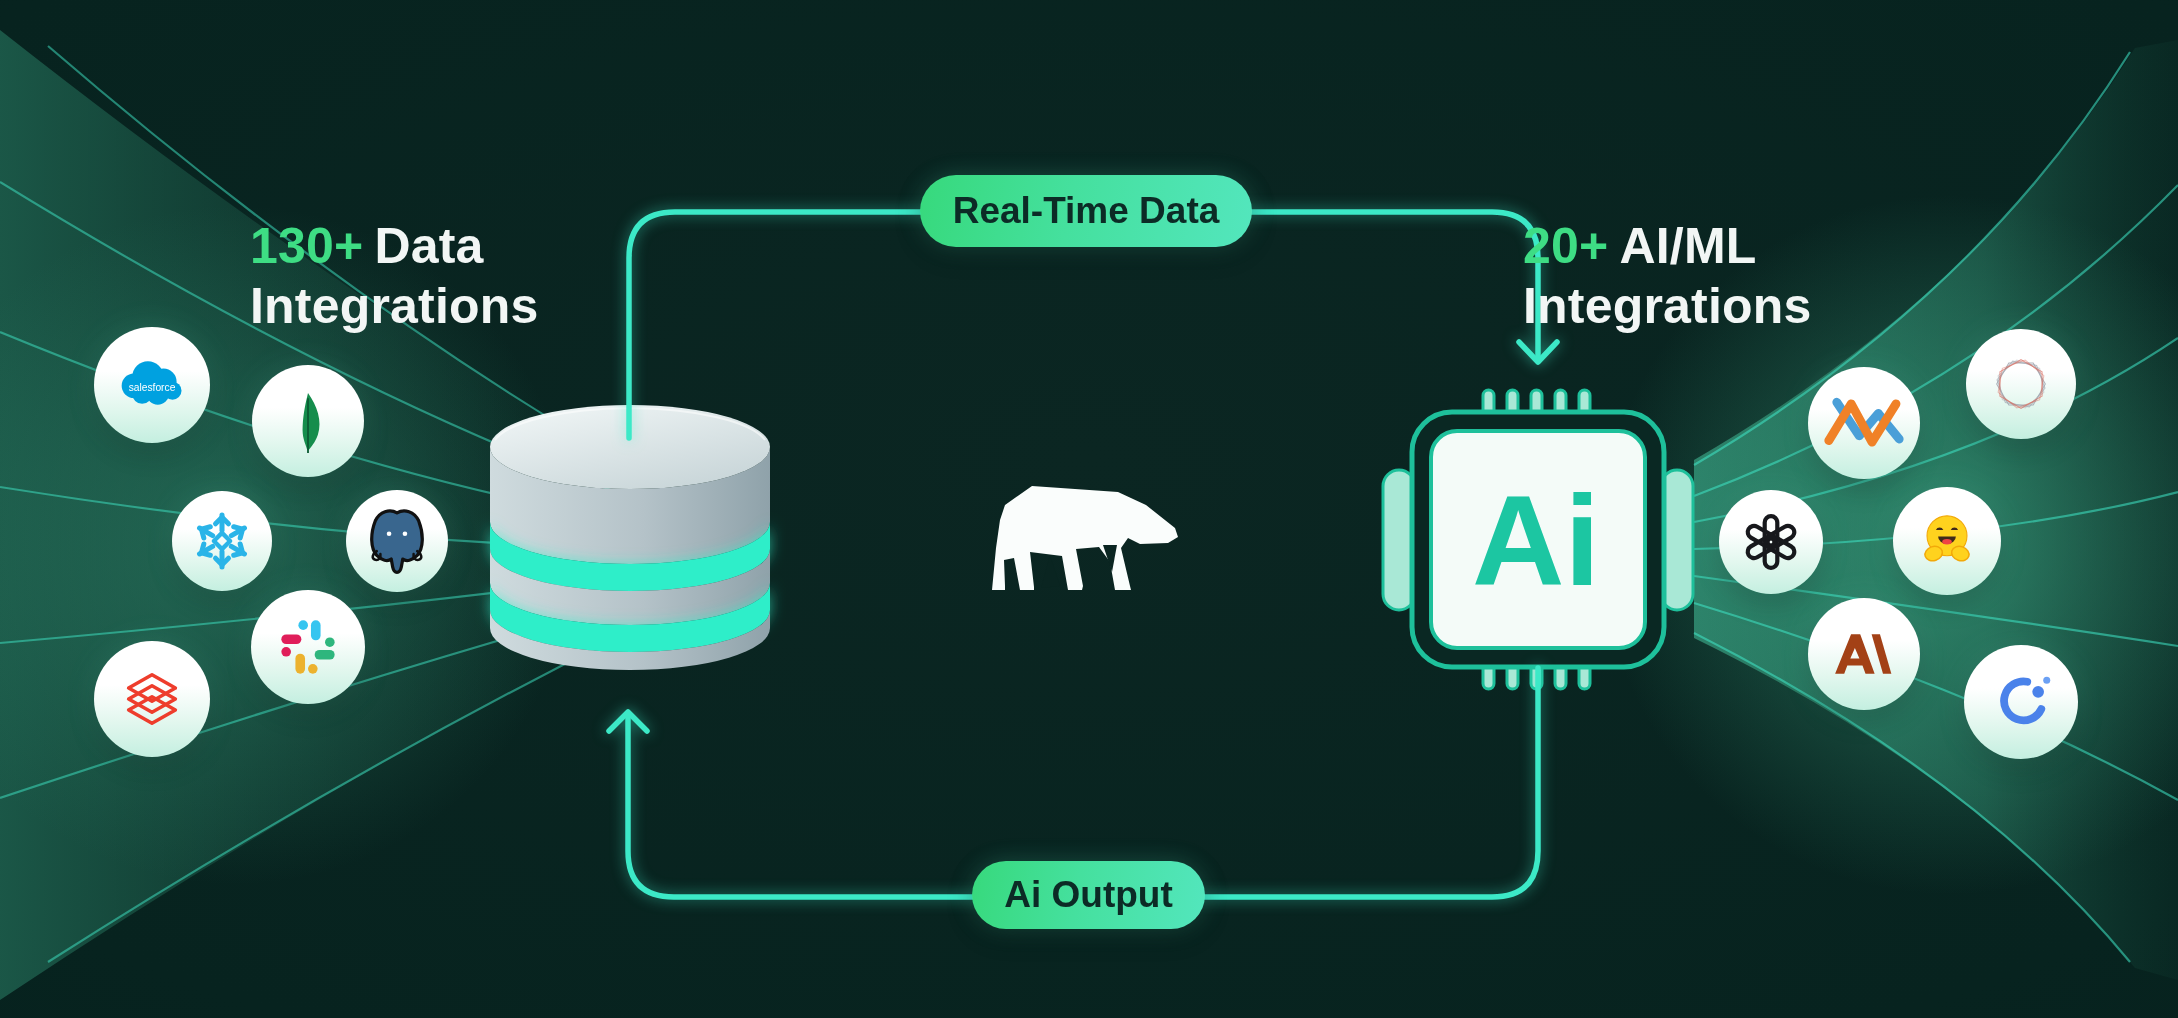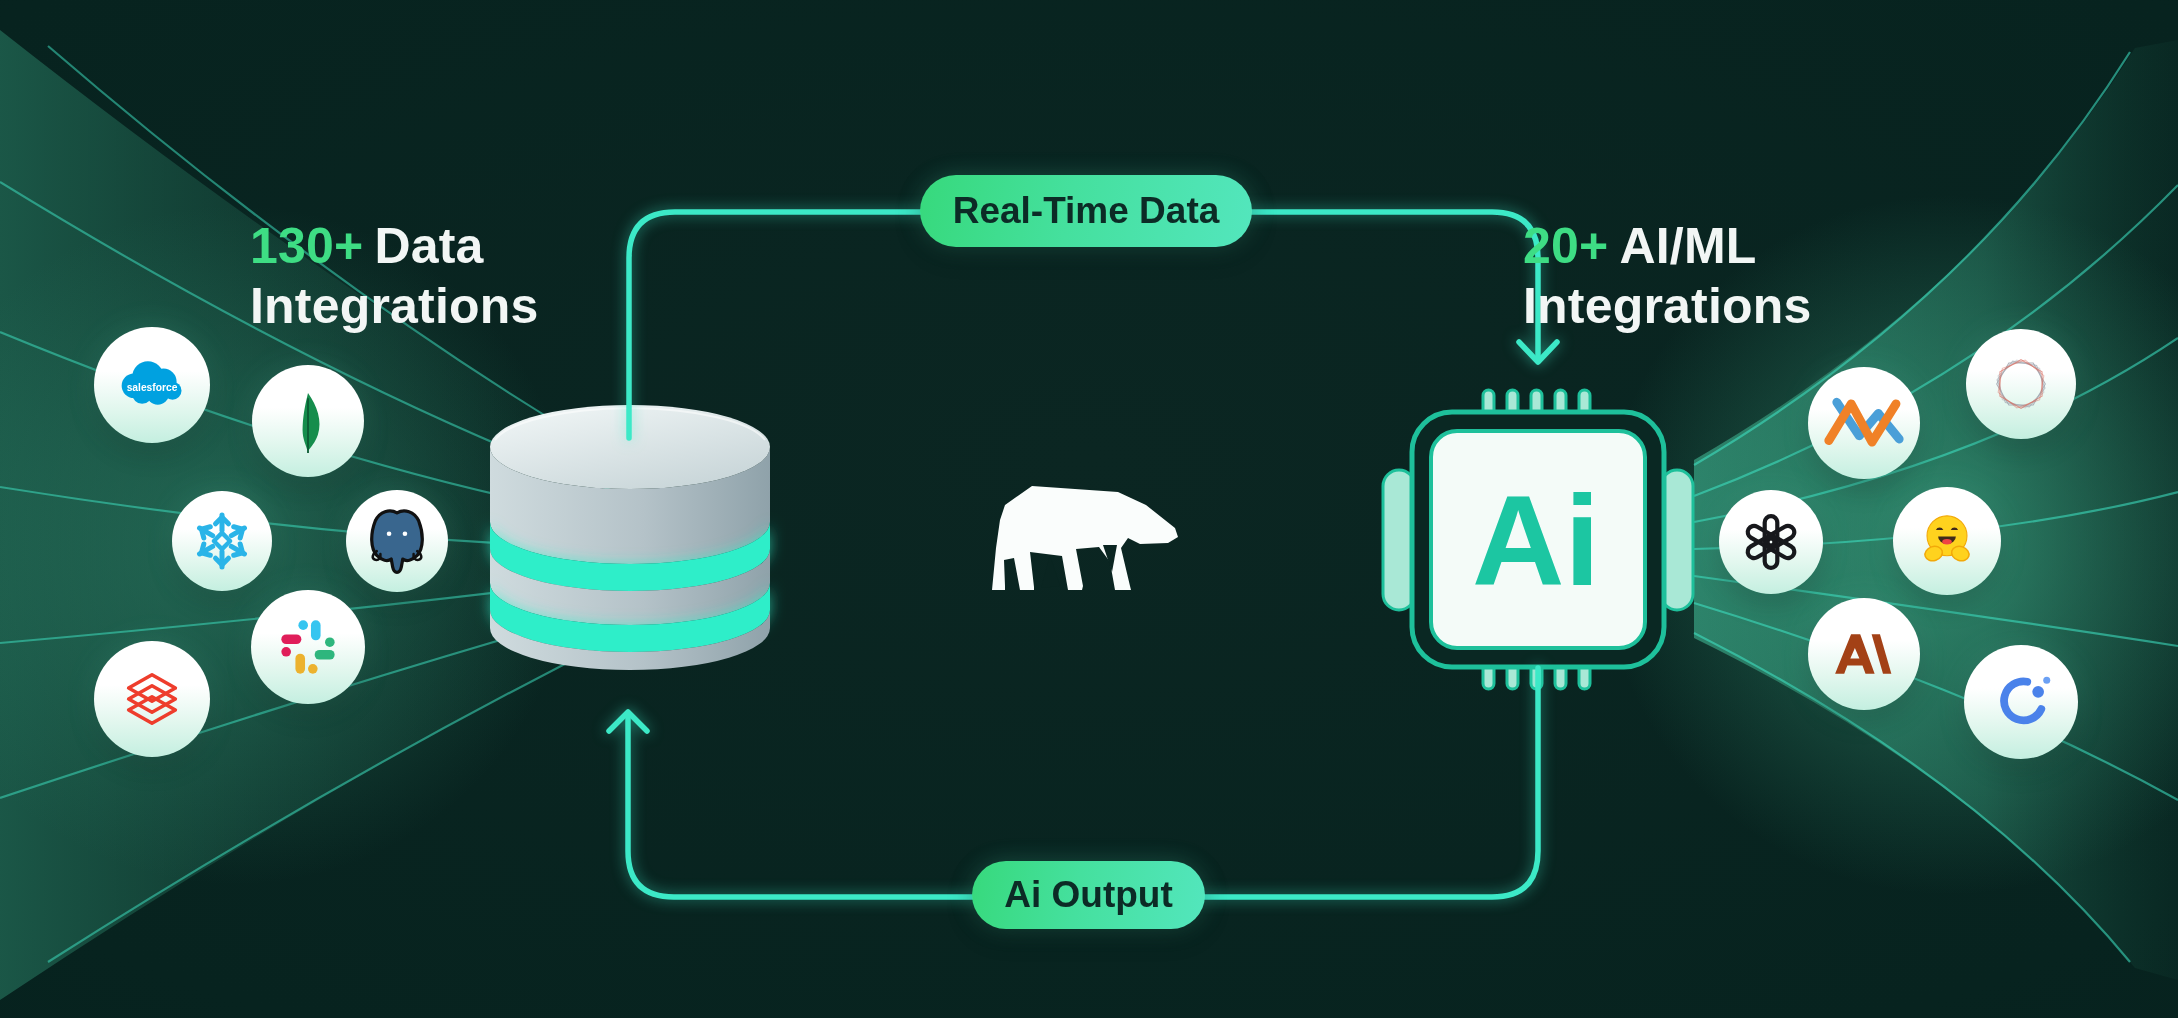--- a/index.html
+++ b/index.html
@@ -19,21 +19,20 @@
     position:absolute;display:flex;align-items:center;justify-content:center;
     background:linear-gradient(100deg,#37d97c 0%,#45e09e 45%,#53e6bd 100%);
     border-radius:37px;color:#0c2b26;font-weight:700;font-size:37px;
     box-shadow:0 6px 26px rgba(0,0,0,.28), 0 0 22px rgba(80,230,190,.25);
   }
   .node{
     position:absolute;border-radius:50%;
     background:linear-gradient(180deg,#ffffff 38%,#e2f7ee 70%,#c4efe0 100%);
     display:flex;align-items:center;justify-content:center;
     box-shadow:0 0 30px rgba(120,255,220,.16), 0 10px 24px rgba(0,0,0,.25);
-    font-weight:bold;
   }
   .node svg{display:block;}
 </style>
 </head>
 <body>
 
 <div id="canvas">
 
   <svg id="bgsvg" width="2178" height="1018" viewBox="0 0 2178 1018">
     <defs>

